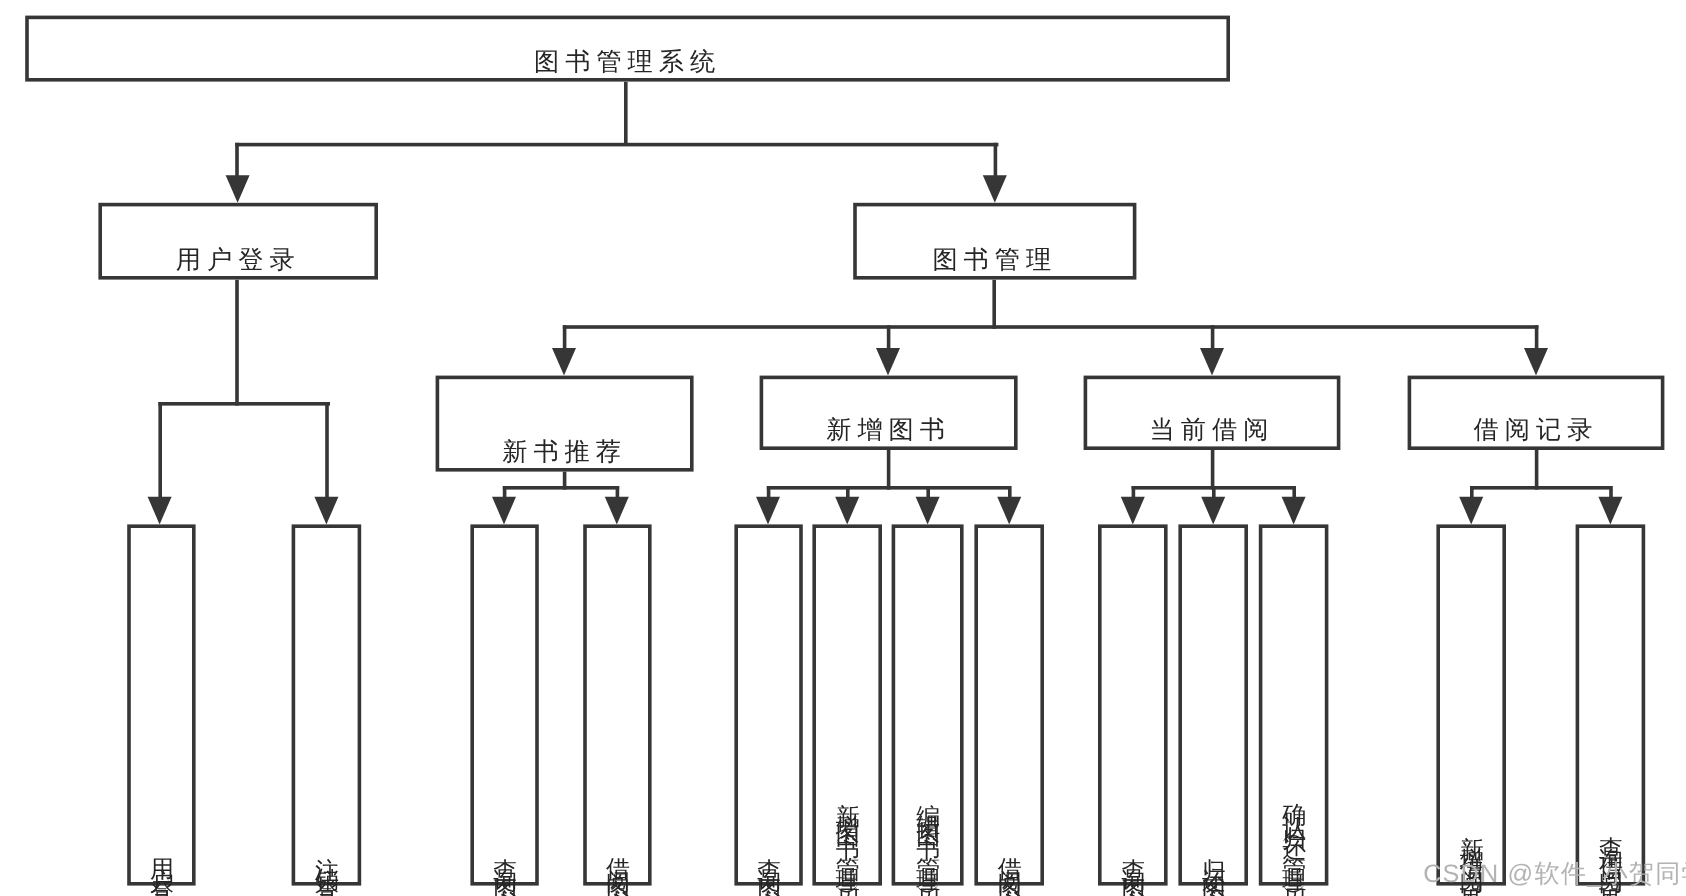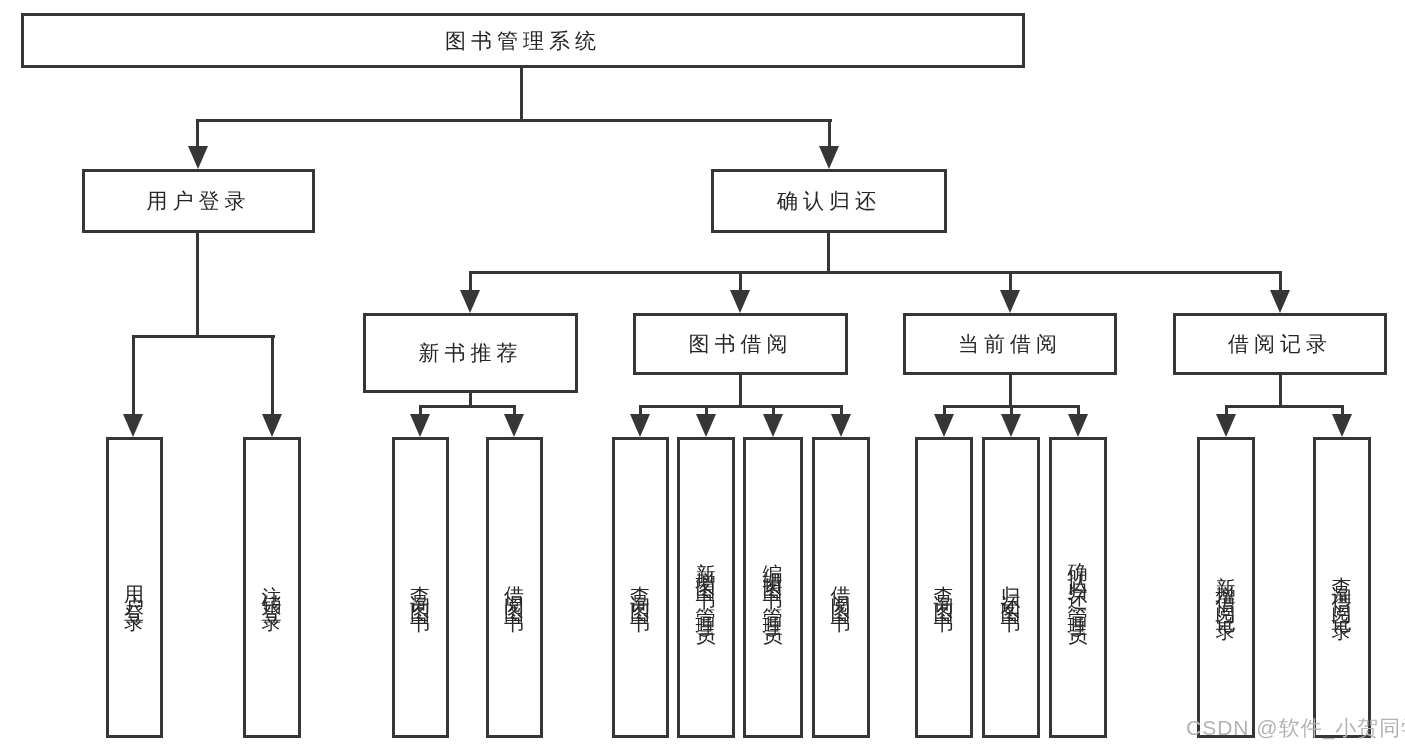--- a/index.html
+++ b/index.html
@@ -23,21 +23,21 @@
     position:absolute;width:0;height:0;
     border-left:10px solid transparent;
     border-right:10px solid transparent;
     border-top:23px solid var(--line);
   }
   .node{
     position:absolute;box-sizing:border-box;
     background:var(--node-fill);
     border:3px solid var(--node-border);
     color:var(--node-text);
-    display:flex;align-items:center;justify-content:center;
+    display:flex;align-items:flex-end;justify-content:center;
     z-index:2;
   }
   .node.h span{font-size:21px;letter-spacing:5px;white-space:nowrap;}
   .node.v span{
     writing-mode:vertical-rl;
     text-orientation:mixed;
     font-size:20px;
     letter-spacing:9px;
     line-height:1;
     white-space:nowrap;
@@ -114,28 +114,28 @@
   <div class="arr" style="left:1332px;top:414px"></div>
 
   <div class="node h" style="left:21px;top:13px;width:1004px;height:55px">
     <span>图书管理系统</span>
   </div>
 
   <div class="node h" style="left:82px;top:169px;width:233px;height:64px">
     <span>用户登录</span>
   </div>
   <div class="node h" style="left:711px;top:169px;width:236px;height:64px">
-    <span>确认归还</span>
+    <span>图书管理</span>
   </div>
 
   <div class="node h" style="left:363px;top:313px;width:215px;height:80px">
     <span>新书推荐</span>
   </div>
   <div class="node h" style="left:633px;top:313px;width:215px;height:62px">
-    <span>图书借阅</span>
+    <span>新增图书</span>
   </div>
   <div class="node h" style="left:903px;top:313px;width:214px;height:62px">
     <span>当前借阅</span>
   </div>
   <div class="node h" style="left:1173px;top:313px;width:214px;height:62px">
     <span>借阅记录</span>
   </div>
 
   <div class="node v" style="left:106px;top:437px;width:57px;height:301px">
     <span>用户登录</span>

